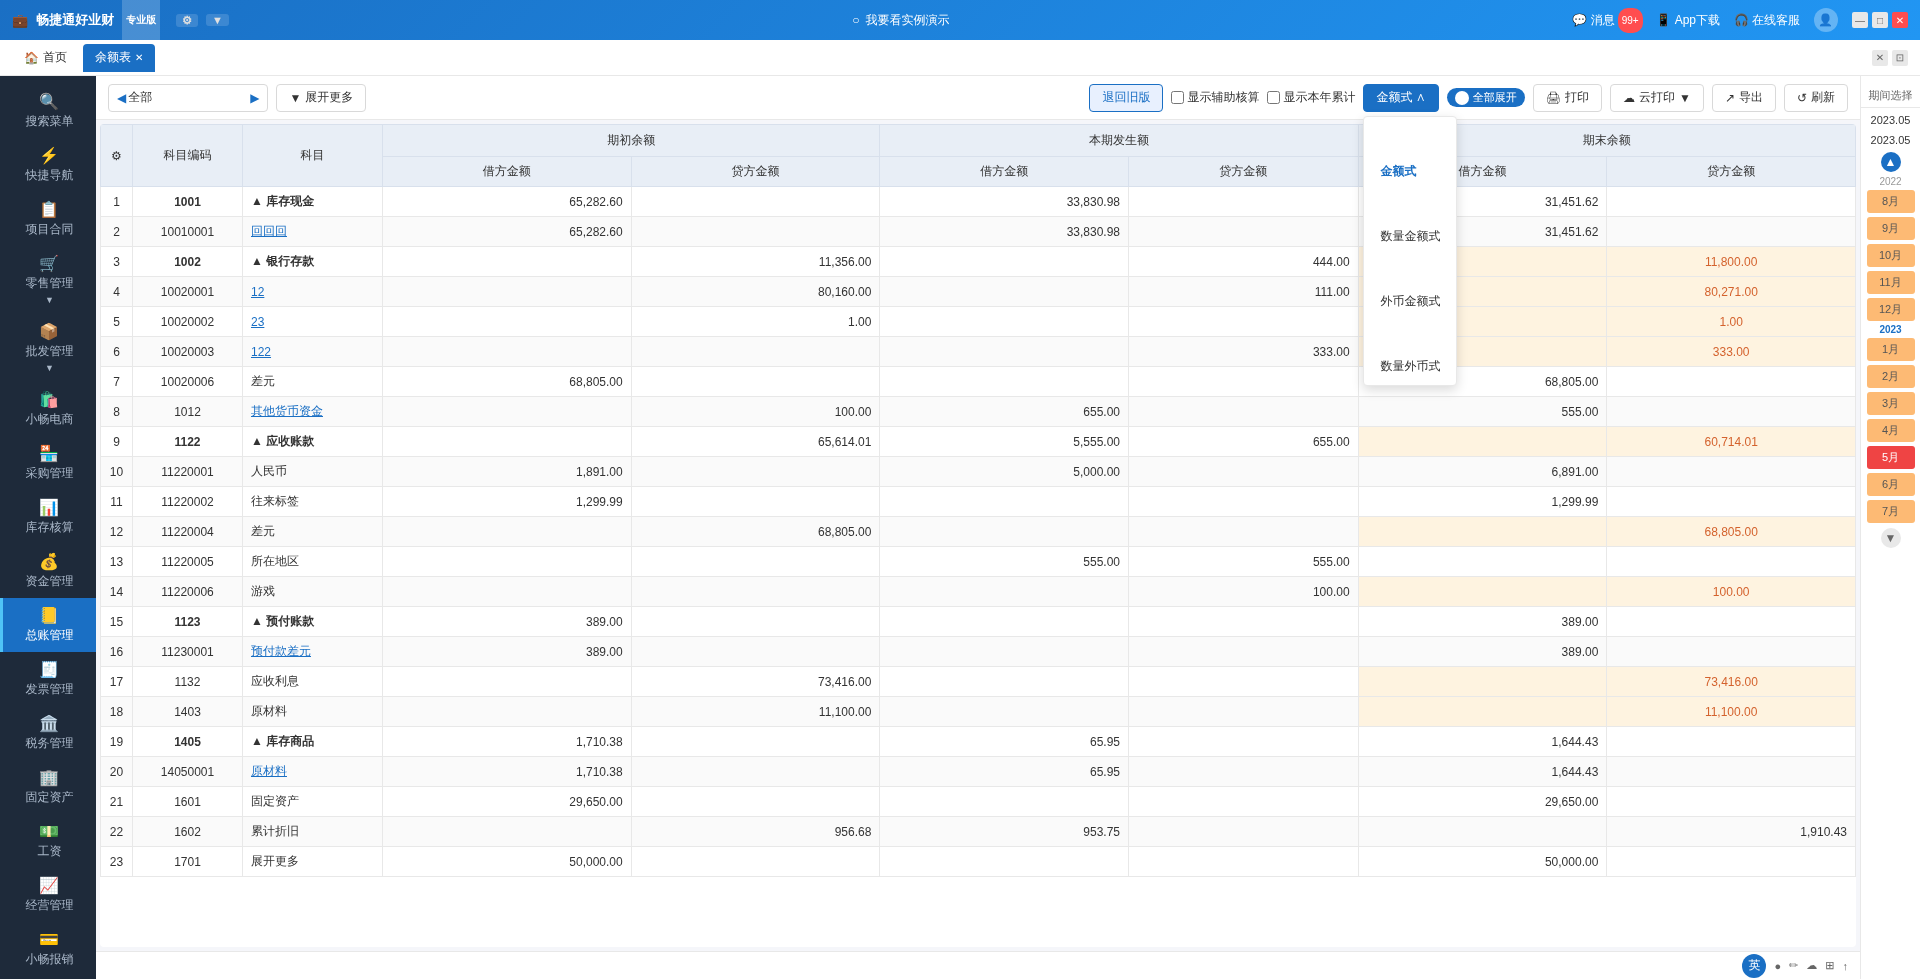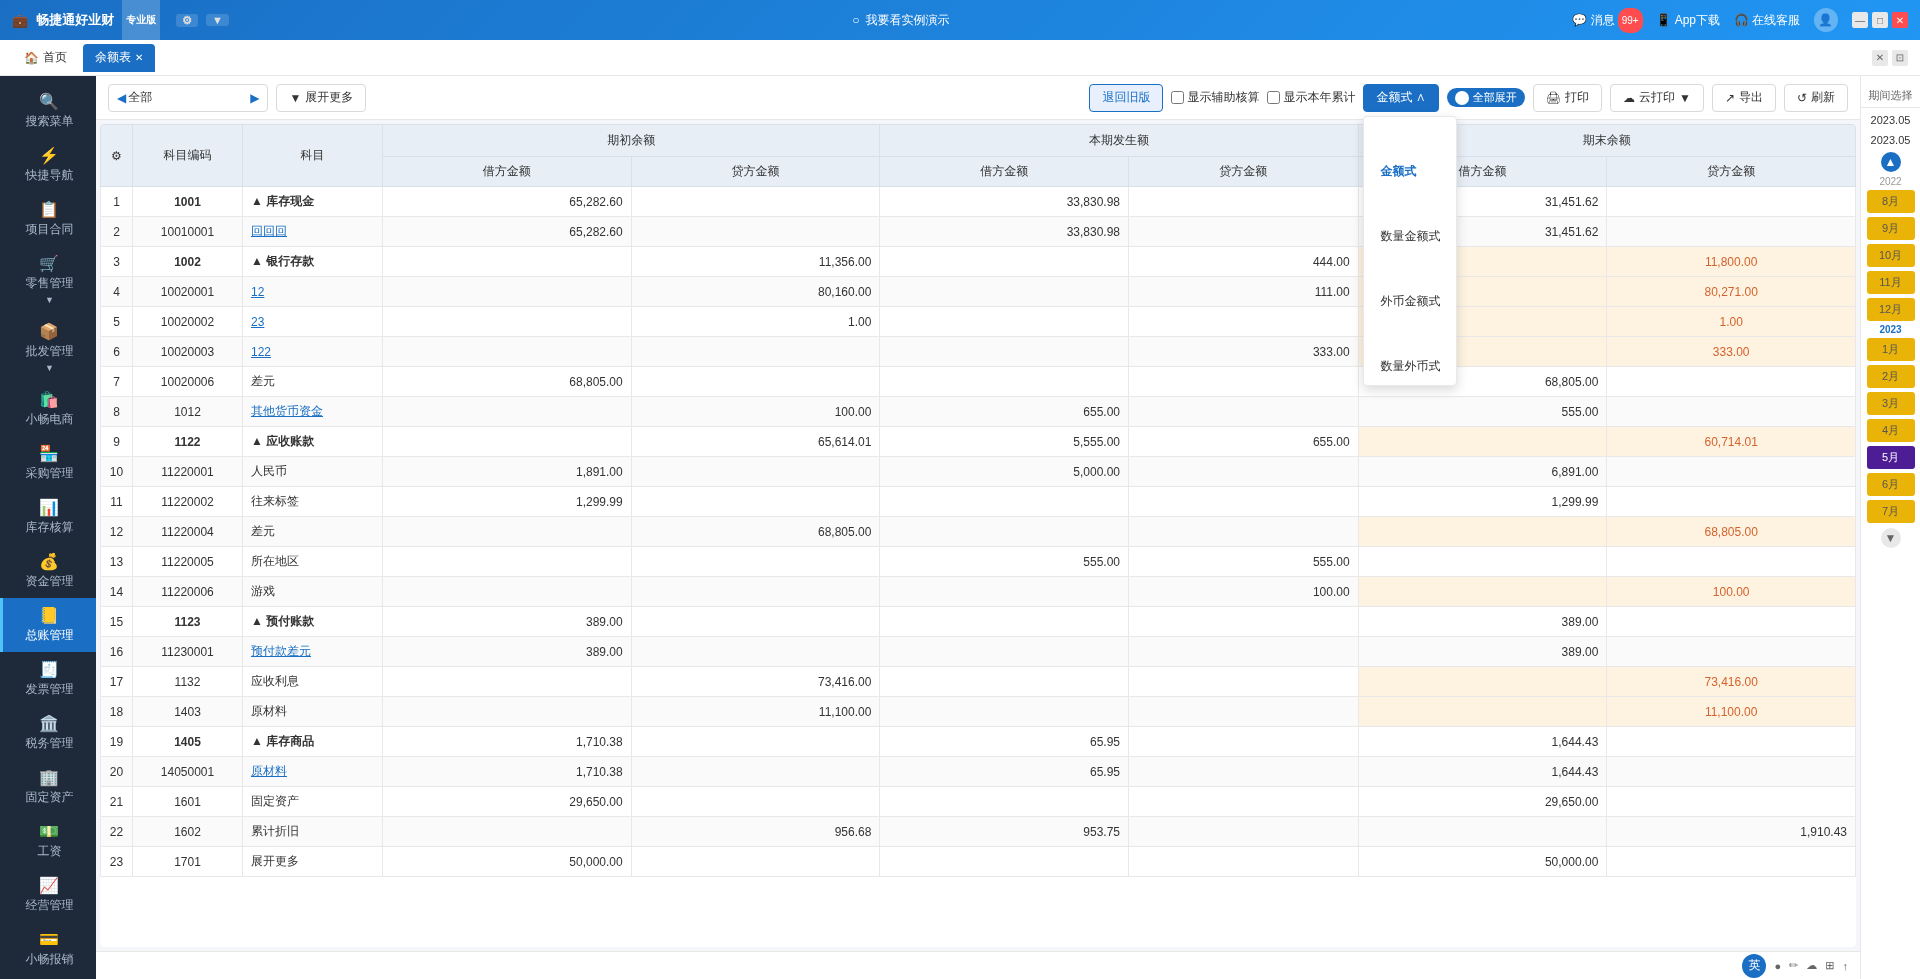--- a/index.html
+++ b/index.html
@@ -232,24 +232,24 @@
       color: #666;
     }
     .period-item {
       width: 48px;
       padding: 4px 2px;
       text-align: center;
       cursor: pointer;
       border-radius: 3px;
       font-size: 11px;
       color: #555;
-      background: #eab308;
+      background: #fdba74;
       margin: 1px 0;
     }
-    .period-item.active { background: #4c1d95; color: #fff; }
+    .period-item.active { background: #ef4444; color: #fff; }
 
     .nav-arrow {
       width: 20px; height: 20px;
       background: #1a6fc4;
       border-radius: 50%;
       display: flex; align-items: center; justify-content: center;
       color: #fff; font-size: 12px;
       cursor: pointer; margin: 2px 0;
     }
 

